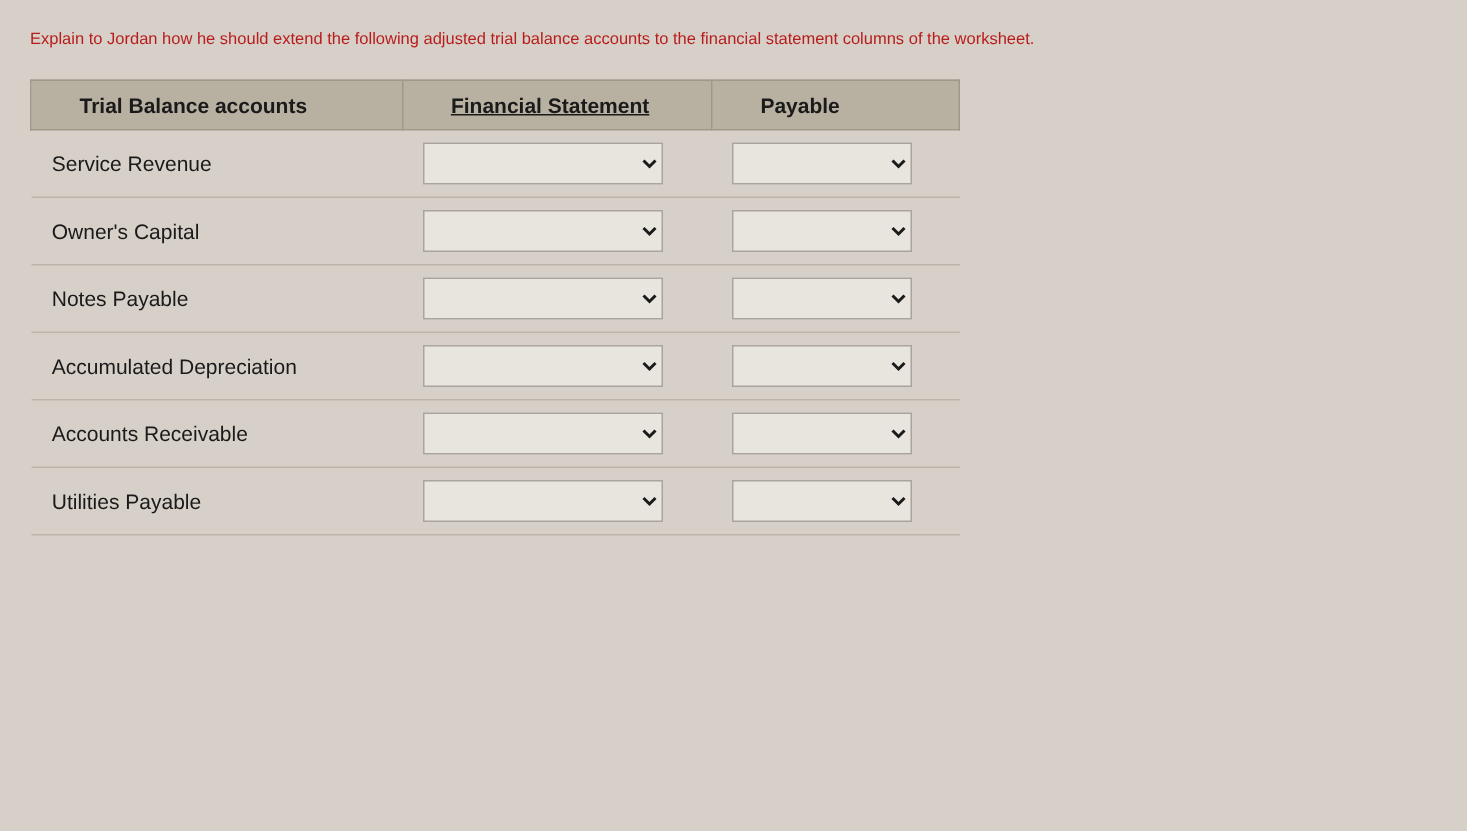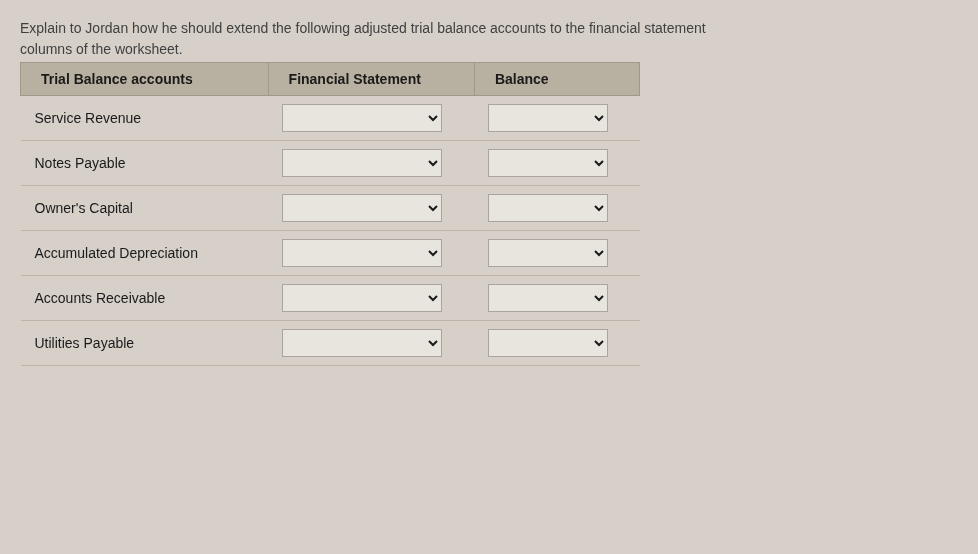--- a/index.html
+++ b/index.html
@@ -12,49 +12,50 @@
       width: 978px;
       min-height: 554px;
       background-color: #d6d0c8;
       font-family: Arial, sans-serif;
       font-size: 14px;
       color: #1a1a1a;
       padding: 18px 20px;
     }
 
     .instructions {
-      font-size: 14px;
-      color: #404040;
-      margin-bottom: 2px;
+      font-size: 11px;
+      color: #b91c1c;
+      margin-bottom: 18px;
       line-height: 1.5;
       max-width: 700px;
     }
 
     .worksheet-table {
       width: 620px;
       border-collapse: collapse;
       background-color: #d6d0c8;
     }
 
     .header-row th {
       background-color: #b8b0a0;
       color: #1a1a1a;
       font-weight: bold;
       font-size: 14px;
-      padding: 8px 20px;
+      padding: 8px 32px;
       text-align: left;
       border: 1px solid #a09888;
     }
 
     .header-row th:first-child {
       width: 240px;
     }
 
     .header-row th:nth-child(2) {
       width: 200px;
+      text-decoration: underline;
     }
 
     .header-row th:nth-child(3) {
       width: 160px;
     }
 
     .data-row td {
       padding: 8px 14px;
       vertical-align: middle;
       border-bottom: 1px solid #bbb5aa;
@@ -99,36 +100,36 @@
 </head>
 <body>
 
 <p class="instructions">Explain to Jordan how he should extend the following adjusted trial balance accounts to the financial statement columns of the worksheet.</p>
 
 <table class="worksheet-table">
   <thead>
     <tr class="header-row">
       <th>Trial Balance accounts</th>
       <th>Financial Statement</th>
-      <th>Balance</th>
+      <th>Payable</th>
     </tr>
   </thead>
   <tbody id="table-body">
   <tr class="data-row">
         <td>Service Revenue</td>
         <td><select class="dropdown-select"><option value=""></option><option value="Income Statement">Income Statement</option><option value="Balance Sheet">Balance Sheet</option><option value="Retained Earnings">Retained Earnings</option></select></td>
         <td><select class="dropdown-select-small"><option value=""></option><option value="Debit">Debit</option><option value="Credit">Credit</option></select></td>
       </tr>
       <tr class="data-row">
-        <td>Notes Payable</td>
+        <td>Owner's Capital</td>
         <td><select class="dropdown-select"><option value=""></option><option value="Income Statement">Income Statement</option><option value="Balance Sheet">Balance Sheet</option><option value="Retained Earnings">Retained Earnings</option></select></td>
         <td><select class="dropdown-select-small"><option value=""></option><option value="Debit">Debit</option><option value="Credit">Credit</option></select></td>
       </tr>
       <tr class="data-row">
-        <td>Owner's Capital</td>
+        <td>Notes Payable</td>
         <td><select class="dropdown-select"><option value=""></option><option value="Income Statement">Income Statement</option><option value="Balance Sheet">Balance Sheet</option><option value="Retained Earnings">Retained Earnings</option></select></td>
         <td><select class="dropdown-select-small"><option value=""></option><option value="Debit">Debit</option><option value="Credit">Credit</option></select></td>
       </tr>
       <tr class="data-row">
         <td>Accumulated Depreciation</td>
         <td><select class="dropdown-select"><option value=""></option><option value="Income Statement">Income Statement</option><option value="Balance Sheet">Balance Sheet</option><option value="Retained Earnings">Retained Earnings</option></select></td>
         <td><select class="dropdown-select-small"><option value=""></option><option value="Debit">Debit</option><option value="Credit">Credit</option></select></td>
       </tr>
       <tr class="data-row">
         <td>Accounts Receivable</td>

